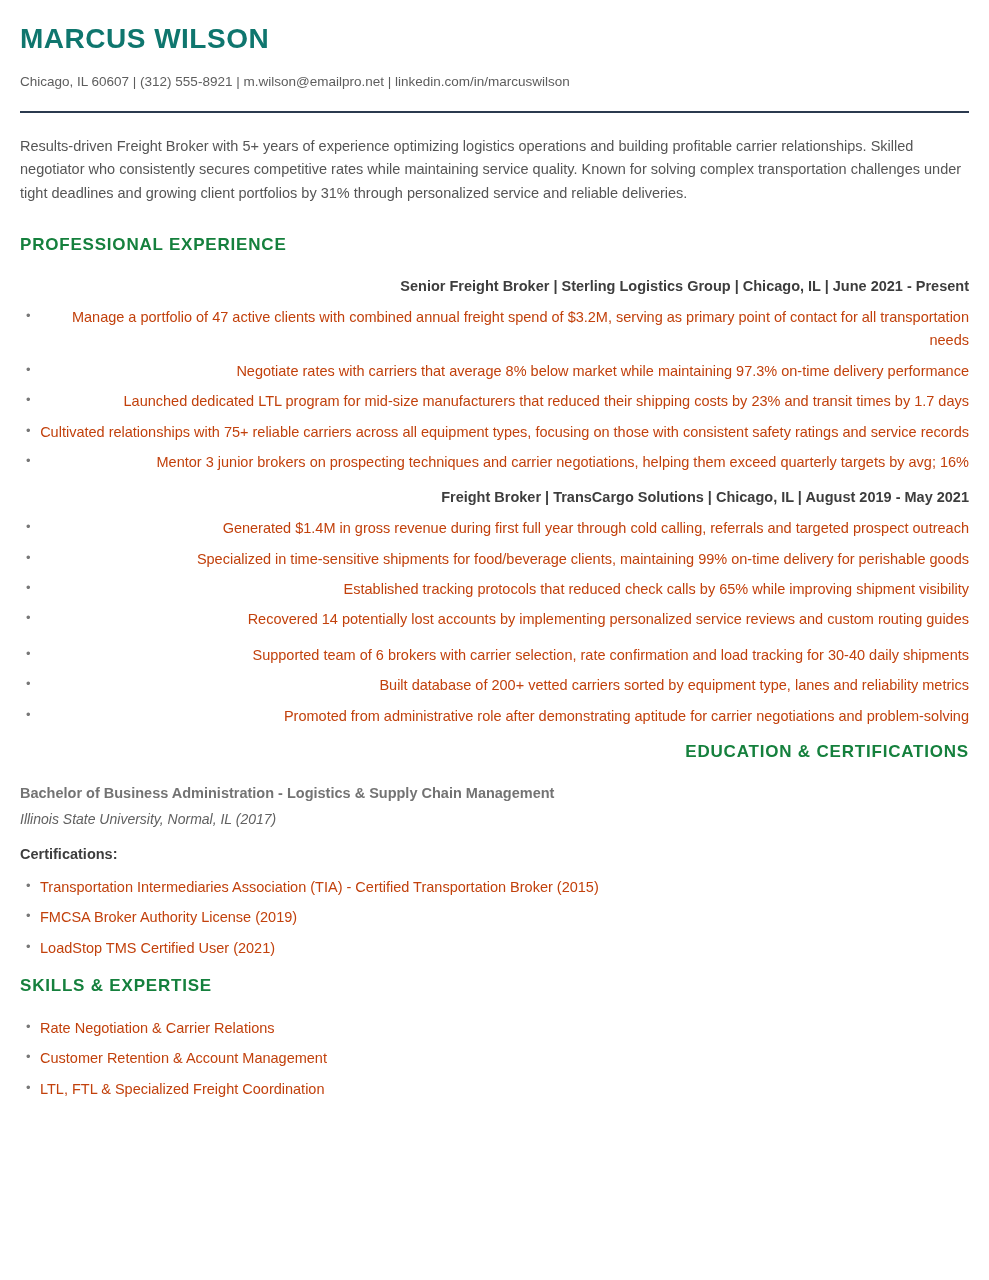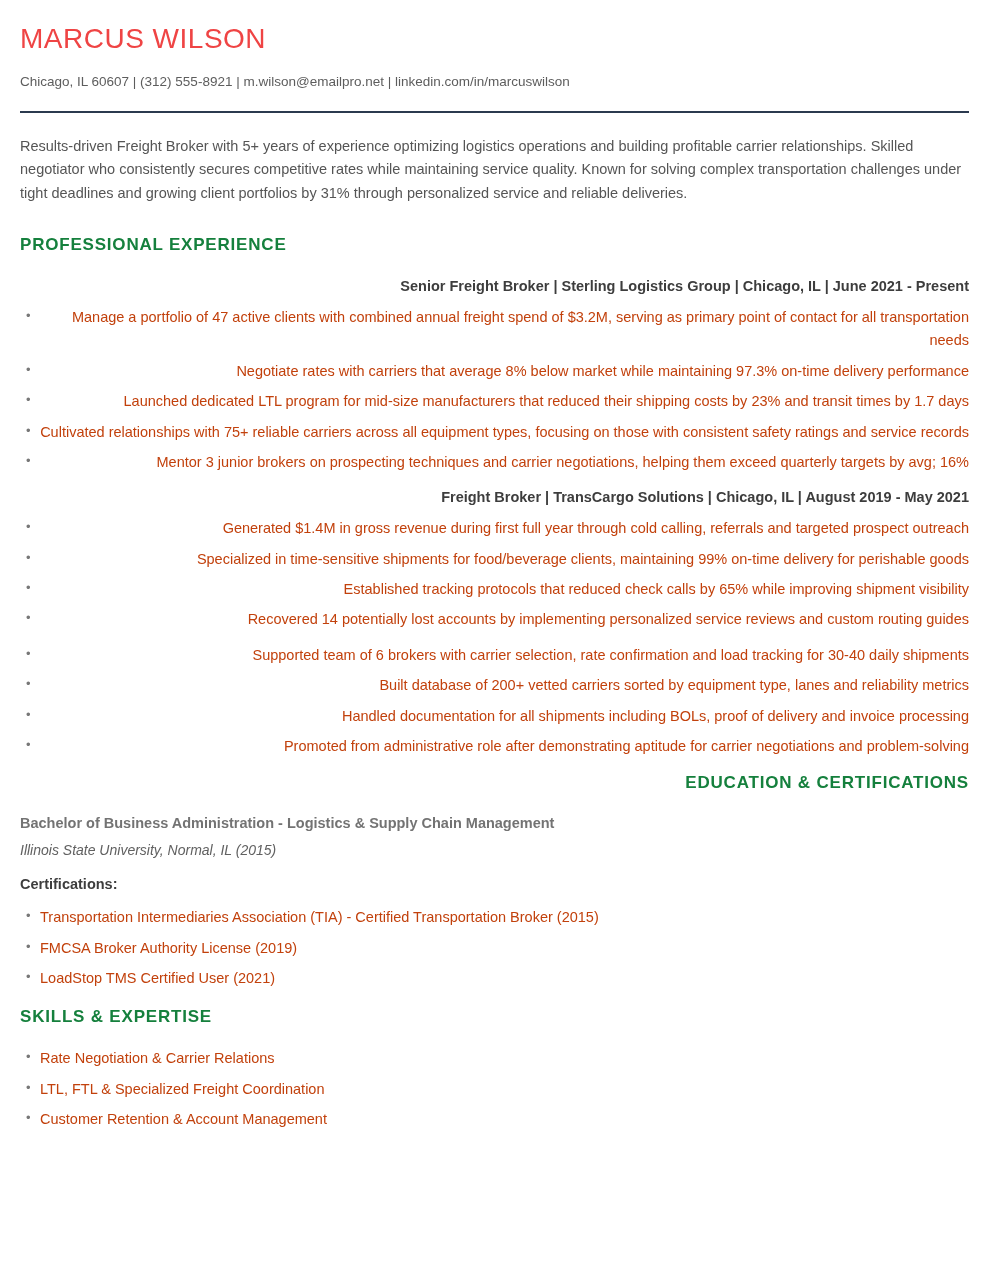--- a/index.html
+++ b/index.html
@@ -16,23 +16,23 @@
     -webkit-font-smoothing: antialiased;
   }
   .resume {
     padding: 24px 20px 0 20px;
     width: 989px;
   }
 
   
   .name {
     font-size: 28px;
-    font-weight: normal;
+    font-weight: bold;
     letter-spacing: 0.5px;
-    color: #ef4444;
+    color: #0f766e;
     margin: 0 0 18px 0;
     line-height: 1.1;
   }
   .contact-line {
     font-size: 13.5px;
     color: #5d5d5d;
     line-height: 1.4;
     margin: 0 0 19px 0;
   }
   .header-rule {
@@ -156,40 +156,39 @@
         <li>Specialized in time-sensitive shipments for food/beverage clients, maintaining 99% on-time delivery for perishable goods</li>
         <li>Established tracking protocols that reduced check calls by 65% while improving shipment visibility</li>
         <li>Recovered 14 potentially lost accounts by implementing personalized service reviews and custom routing guides</li>
       </ul>
     </div>
 
     <div class="job">
       <ul class="bullets">
         <li>Supported team of 6 brokers with carrier selection, rate confirmation and load tracking for 30-40 daily shipments</li>
         <li>Built database of 200+ vetted carriers sorted by equipment type, lanes and reliability metrics</li>
-        <li>Handled documentation for all shipments including BOLs, proof of delivery and invoice processing</li>
         <li>Promoted from administrative role after demonstrating aptitude for carrier negotiations and problem-solving</li>
       </ul>
     </div>
   </div>
 
   <div class="section section-edu">
     <h2 class="section-title">EDUCATION &amp; CERTIFICATIONS</h2>
     <div class="edu-degree">Bachelor of Business Administration - Logistics &amp; Supply Chain Management</div>
-    <div class="edu-school">Illinois State University, Normal, IL (2015)</div>
+    <div class="edu-school">Illinois State University, Normal, IL (2017)</div>
     <div class="cert-label">Certifications:</div>
     <ul class="bullets">
       <li>Transportation Intermediaries Association (TIA) - Certified Transportation Broker (2015)</li>
       <li>FMCSA Broker Authority License (2019)</li>
       <li>LoadStop TMS Certified User (2021)</li>
     </ul>
   </div>
 
   <div class="section section-skills">
     <h2 class="section-title">SKILLS &amp; EXPERTISE</h2>
     <ul class="bullets">
       <li>Rate Negotiation &amp; Carrier Relations</li>
+      <li>Customer Retention &amp; Account Management</li>
       <li>LTL, FTL &amp; Specialized Freight Coordination</li>
-      <li>Customer Retention &amp; Account Management</li>
     </ul>
   </div>
 
 </div>
 
 </body></html>

